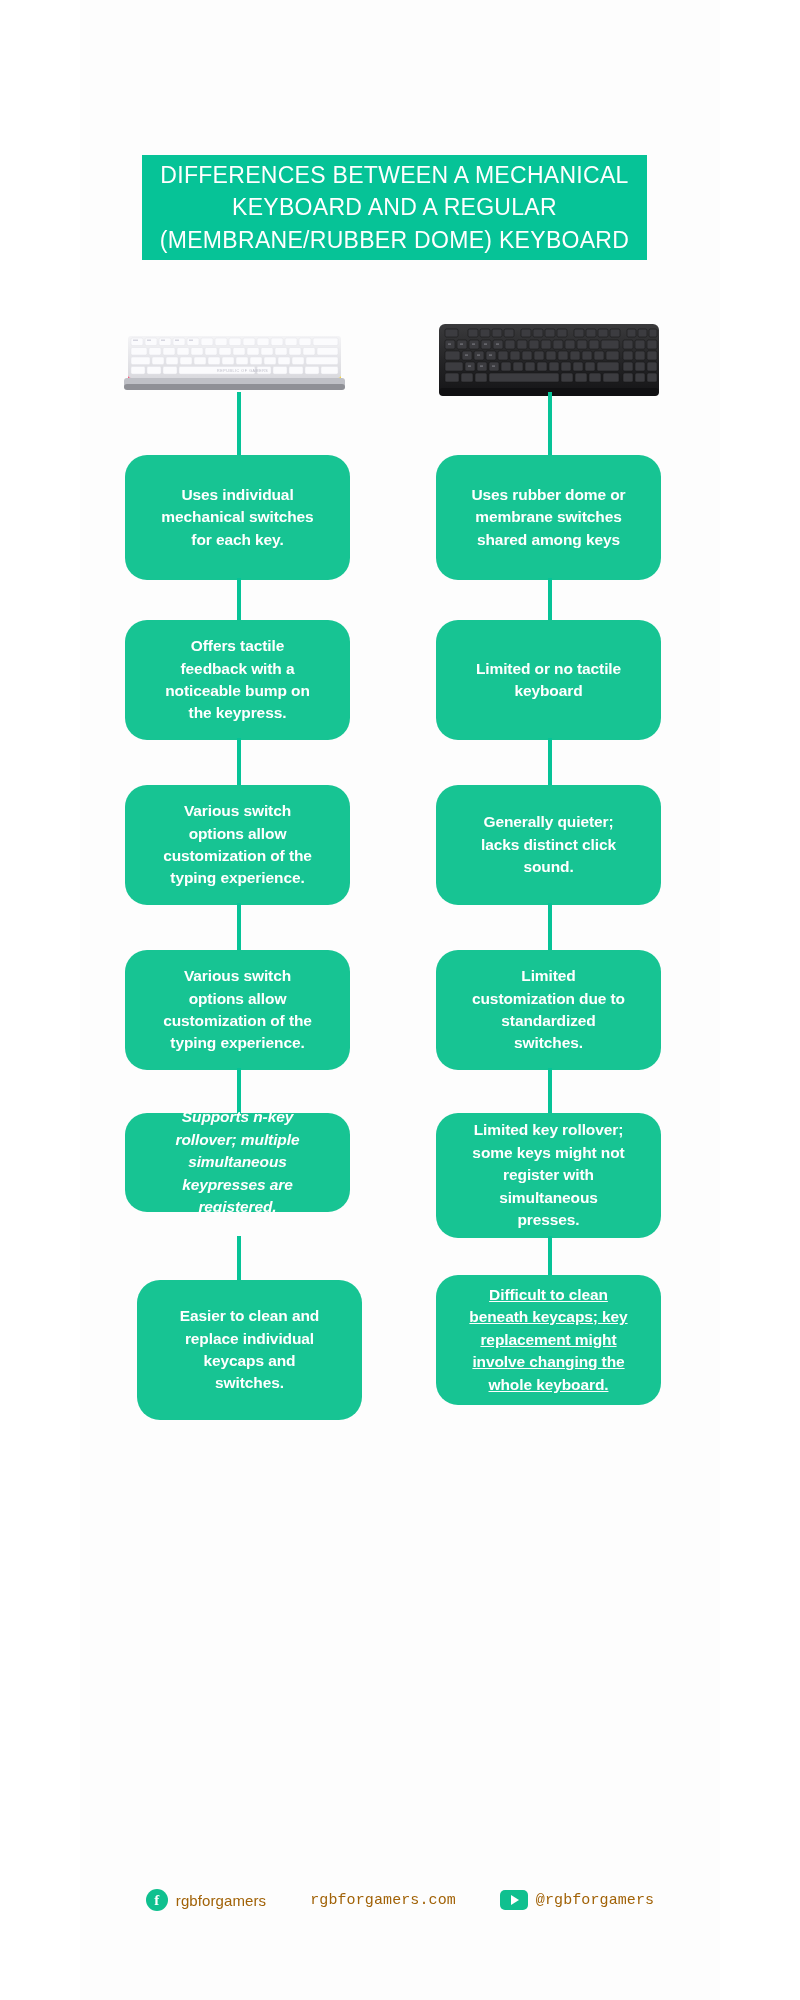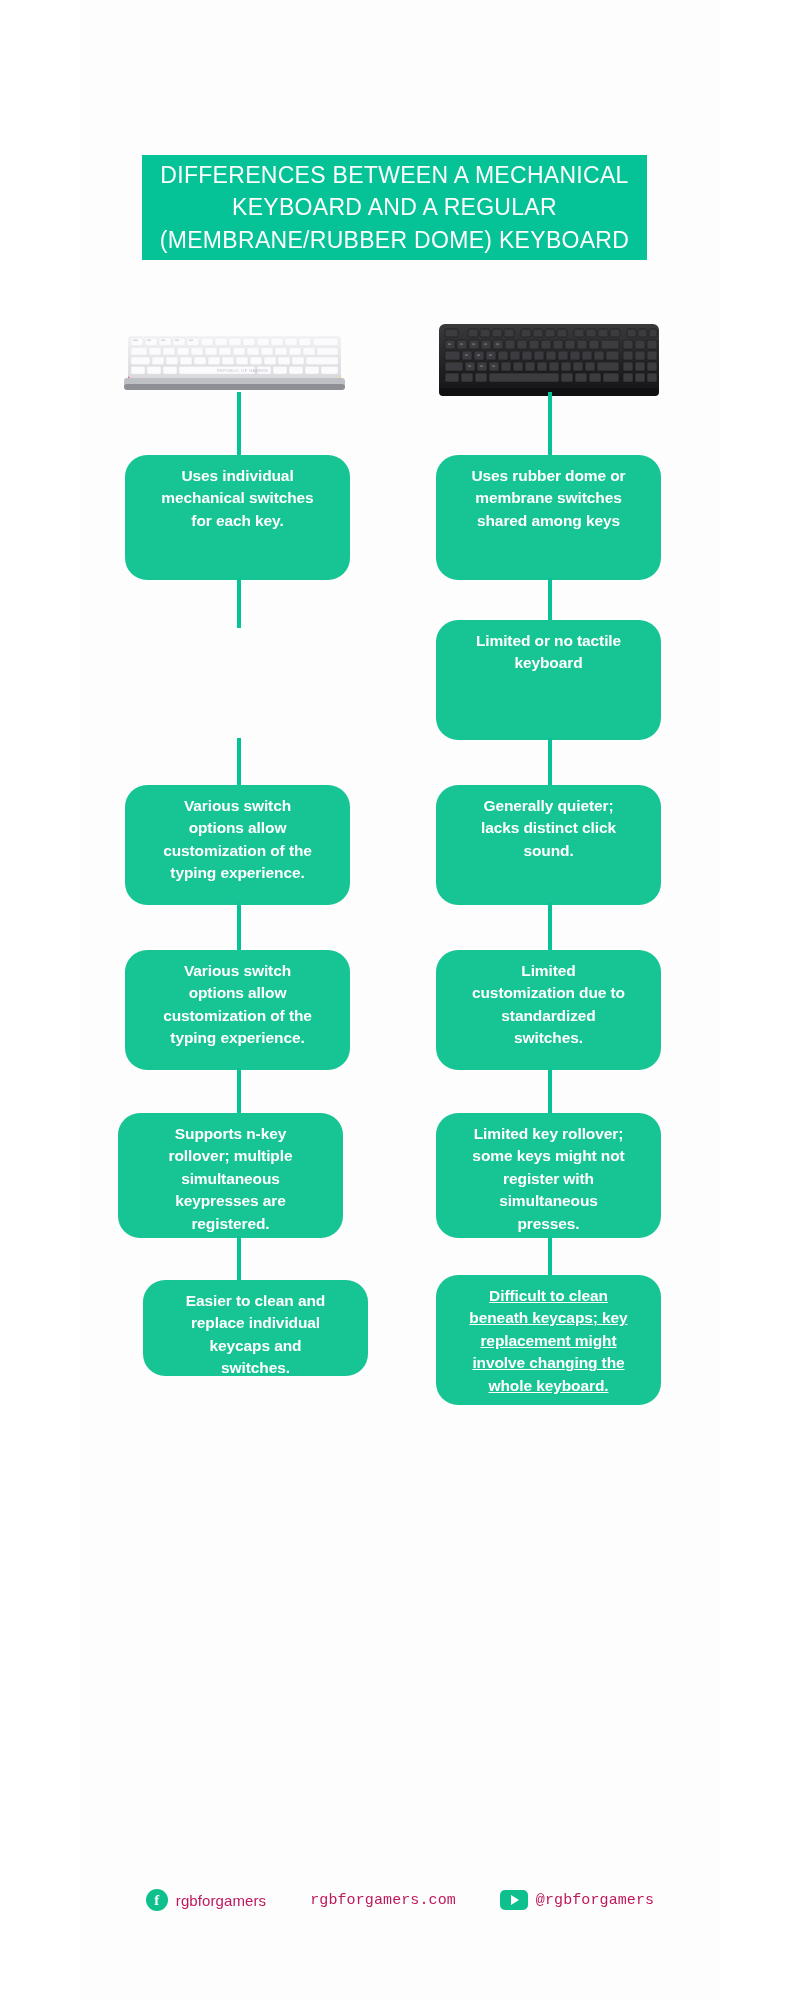--- a/index.html
+++ b/index.html
@@ -70,21 +70,21 @@
     background: #06c397;
   }
 
   
   .card {
     position: absolute;
     background: #17c493;
     border-radius: 22px;
     color: #ffffff;
     display: flex;
-    align-items: flex-start;
+    align-items: center;
     justify-content: center;
     text-align: center;
     padding: 10px 32px;
   }
   .card-text {
     font-size: 15.5px;
     font-weight: bold;
     line-height: 1.45;
     letter-spacing: -0.1px;
   }
@@ -101,21 +101,21 @@
     justify-content: center;
   }
   .footer-item {
     display: flex;
     align-items: center;
     gap: 8px;
   }
   .footer-item + .footer-item { margin-left: 44px; font-family: Liberation Mono, monospace; }
   .footer-label {
     font-size: 15px;
-    color: #be185d;
+    color: #a16207;
     font-weight: 400;
     letter-spacing: 0.1px;
   }
   .fb-icon {
     width: 22px; height: 22px;
     border-radius: 50%;
     background: #0fc08f;
     display: flex; align-items: center; justify-content: center;
     color: #ffffff; font-size: 15px; font-weight: bold;
     font-family: "Liberation Serif", serif;
@@ -354,38 +354,41 @@
       </g>
     </svg>
   </div>
 
   <div class="connector" style="left:157px; top:392px; height:72px;"></div>
   <div class="card" style="left:45px; top:455px; width:225px; height:125px;">
     <div class="card-text">Uses individual mechanical switches for each key.</div>
   </div>
 
   <div class="connector" style="left:157px; top:578px; height:50px;"></div>
+  <div class="card" style="left:45px; top:620px; width:225px; height:120px;">
+    <div class="card-text">Offers tactile feedback with a noticeable bump on the keypress.</div>
+  </div>
 
   <div class="connector" style="left:157px; top:738px; height:52px;"></div>
   <div class="card" style="left:45px; top:785px; width:225px; height:120px;">
     <div class="card-text">Various switch options allow customization of the typing experience.</div>
   </div>
 
   <div class="connector" style="left:157px; top:903px; height:52px;"></div>
   <div class="card" style="left:45px; top:950px; width:225px; height:120px;">
     <div class="card-text">Various switch options allow customization of the typing experience.</div>
   </div>
 
   <div class="connector" style="left:157px; top:1068px; height:52px;"></div>
-  <div class="card" style="left:38px; top:1113px; width:225px; height:125px;">
+  <div class="card" style="left:45px; top:1113px; width:225px; height:99px;font-style:italic;">
     <div class="card-text">Supports n-key rollover; multiple simultaneous keypresses are registered.</div>
   </div>
 
   <div class="connector" style="left:157px; top:1236px; height:48px;"></div>
-  <div class="card" style="left:63px; top:1280px; width:225px; height:96px;">
+  <div class="card" style="left:57px; top:1280px; width:225px; height:140px;border-radius:23px;">
     <div class="card-text">Easier to clean and replace individual keycaps and switches.</div>
   </div>
 
   <div class="connector" style="left:468px; top:392px; height:72px;"></div>
   <div class="card" style="left:356px; top:455px; width:225px; height:125px;">
     <div class="card-text">Uses rubber dome or membrane switches shared among keys</div>
   </div>
 
   <div class="connector" style="left:468px; top:578px; height:50px;"></div>
   <div class="card" style="left:356px; top:620px; width:225px; height:120px;">

